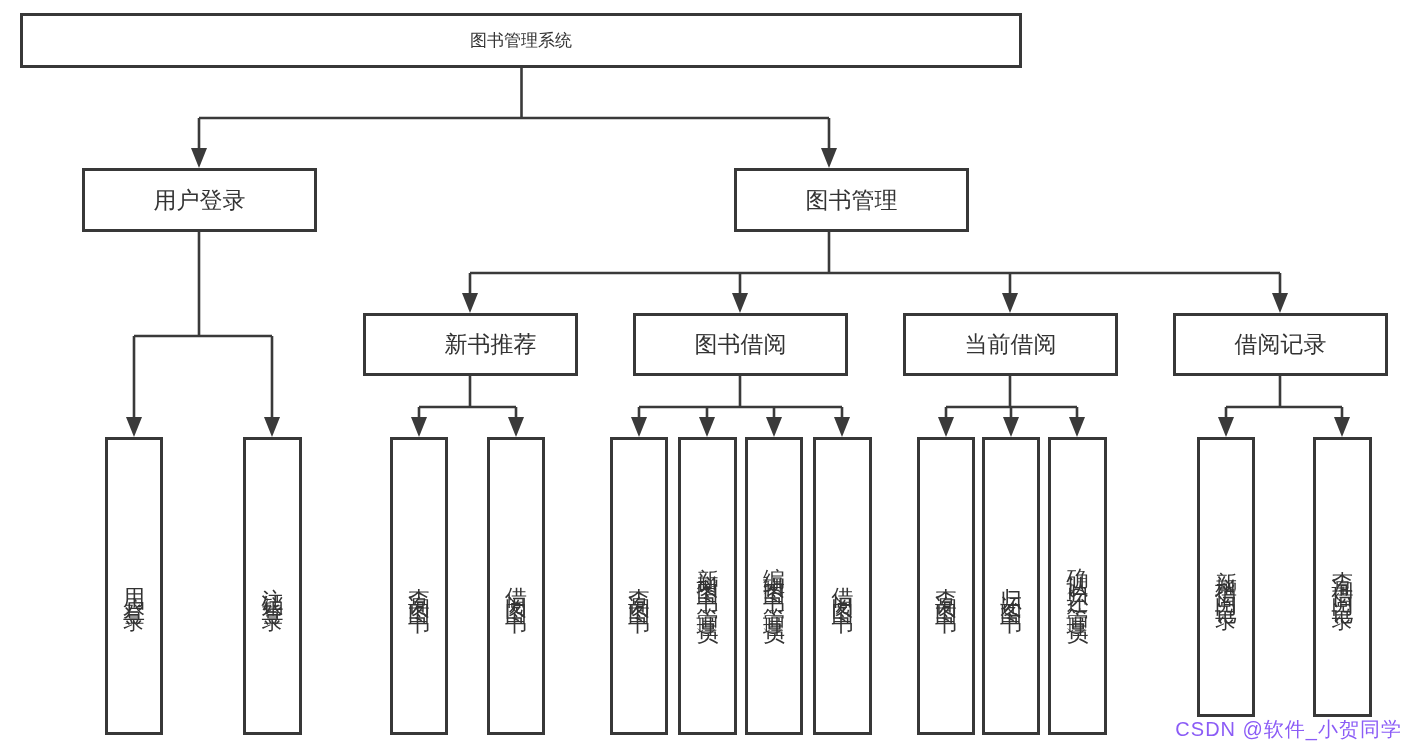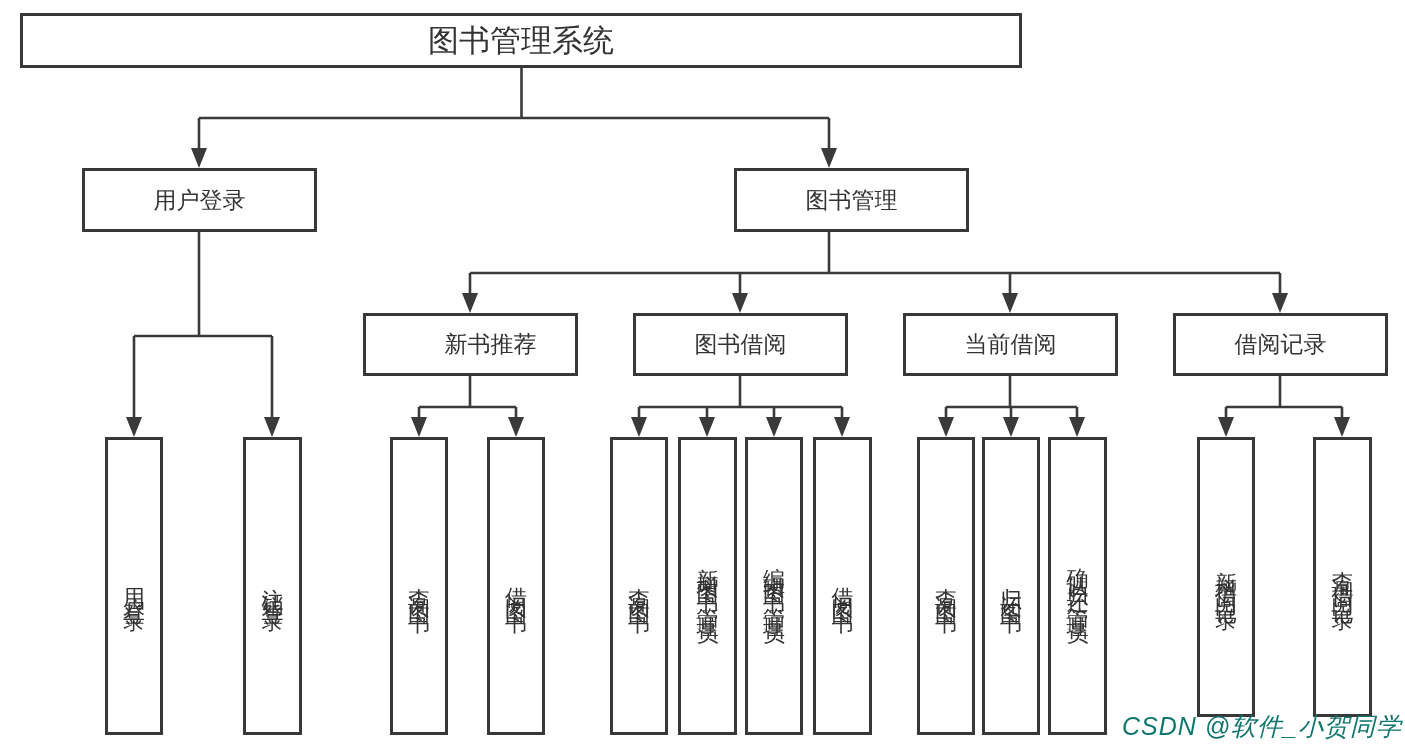--- a/index.html
+++ b/index.html
@@ -15,39 +15,38 @@
     position:absolute;
     box-sizing:border-box;
     background:#ffffff;
     border:3px solid #383838;
     display:flex;
     align-items:center;
     justify-content:center;
     color:#333333;
     text-align:center;
   }
-  .node.root  .lbl{font-size:31px;}
+  .node.root  .lbl{font-size:17px;}
   .node.branch .lbl{font-size:23px;}
   .lbl{white-space:nowrap;}
   .leaf .vlbl{
     writing-mode:vertical-rl;
     text-orientation:mixed;
     font-size:22px;
     letter-spacing:8px;
     line-height:1;
   }
   .watermark{
     position:absolute;
     right:3px;
     bottom:4px;
-    font-size:25px;
-    color:#0f766e;
+    font-size:20px;
+    color:#8b5cf6;
     letter-spacing:1px;
     white-space:nowrap;
-    font-style:italic;
   }
 </style>
 </head>
 <body>
 
 <div class="stage">
 
   <svg class="wires" width="1405" height="747" viewBox="0 0 1405 747">
     <path fill="none" stroke="#3a3a3a" stroke-width="2.6" d="M521.5 68 V118
              M199 118 H829

